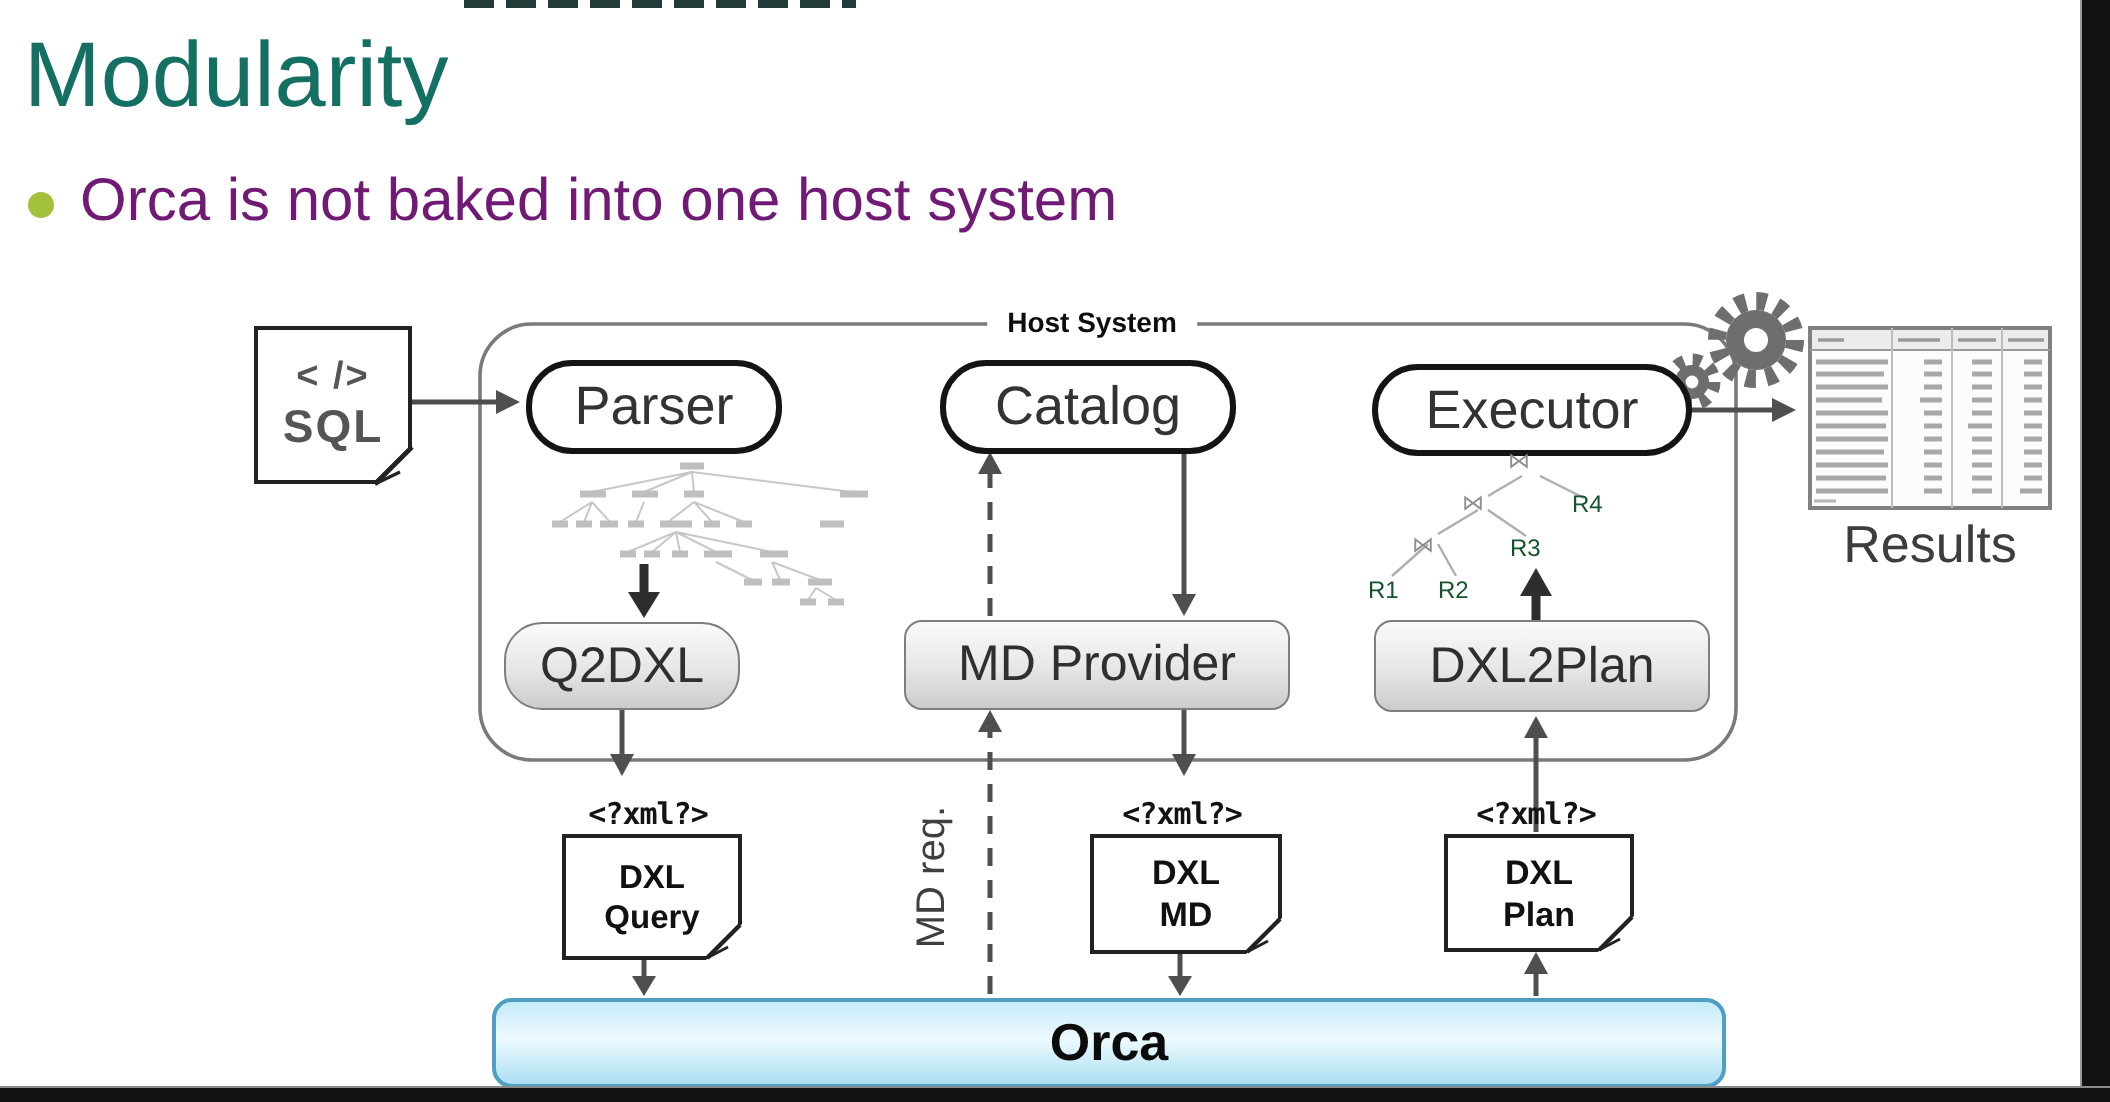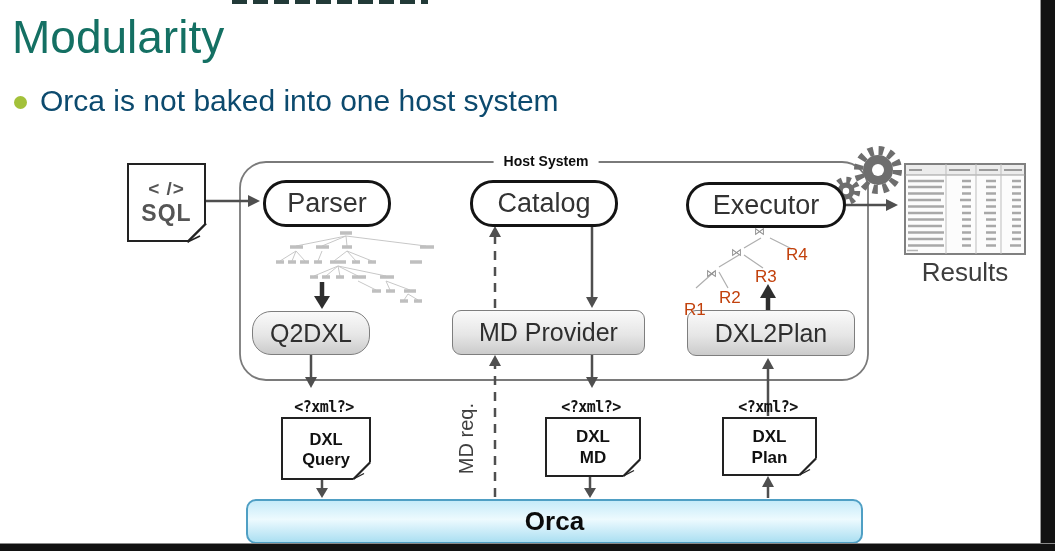--- a/index.html
+++ b/index.html
@@ -7,21 +7,21 @@
     position:relative;width:1055px;height:551px;overflow:hidden;
     background:#ffffff;font-family:"Liberation Sans",sans-serif;padding-left:35px;
   }
   .abs{position:absolute;}
   .frame-right{left:1040px;top:0;width:15px;height:551px;background:#121212;border-left:1px solid #9a9a9a;}
   .frame-bottom{left:0;top:543px;width:1055px;height:8px;background:#121212;border-top:1px solid #8a8a8a;}
   .clip-strip{left:232px;top:0;width:196px;height:4px;
     background:repeating-linear-gradient(90deg,#223a38 0 15px,rgba(0,0,0,0) 15px 21px);}
   .title{left:12px;top:10px;font-size:46px;color:#147063;letter-spacing:0;}
   .bullet-dot{left:14px;top:96px;width:13px;height:13px;border-radius:50%;background:#a3c13a;}
-  .bullet-text{left:40px;top:84px;font-size:30px;color:#0c4a6e;}
+  .bullet-text{left:40px;top:84px;font-size:30px;color:#701a75;}
   .comp-box{background:#ffffff;border:3.5px solid #141414;border-radius:23px;
     display:flex;align-items:center;justify-content:center;font-size:27px;color:#333;}
   .gray-box{background:linear-gradient(180deg,#fafafa 0%,#e6e6e6 55%,#cbcbcb 100%);
     border:1.6px solid #7e7e7e;border-radius:9px;
     display:flex;align-items:center;justify-content:center;font-size:25px;color:#2f2f2f;}
   .host-label{transform:translate(-50%,-55%);background:#ffffff;padding:0 10px;
     font-size:14px;font-weight:bold;color:#0d0d0d;white-space:nowrap;}
   .doc{background:#ffffff;border:2.2px solid #222;
     display:flex;flex-direction:column;align-items:center;justify-content:center;
     font-weight:bold;color:#111;text-align:center;}
@@ -33,21 +33,21 @@
   .sql-line1{font-size:19px;letter-spacing:1px;}
   .sql-line2{font-size:23px;letter-spacing:1px;}
   .md-req{display:flex;align-items:center;justify-content:center;}
   .md-req span{writing-mode:vertical-rl;transform:rotate(180deg);
     font-size:20px;color:#3f3f3f;white-space:nowrap;}
   .orca-bar{background:linear-gradient(180deg,#c6ebf9 0%,#edfafe 45%,#abdff2 100%);
     border:2px solid #4f9fc4;border-radius:10px;
     display:flex;align-items:center;justify-content:center;
     font-size:26px;font-weight:bold;color:#0b0b0b;}
   .results-label{text-align:center;font-size:26px;color:#3d3d3d;}
-  .tree-label{font-size:17px;color:#c2410c;line-height:1;}
+  .tree-label{font-size:12px;color:#14532d;line-height:1;}
   .join-glyph{font-size:11px;color:#8d8d8d;line-height:1;}
   svg{display:block;}
 </style>
 </head>
 <body>
 
 <div class="slide">
 
   <div class="abs clip-strip"></div>
 
@@ -194,18 +194,18 @@
 
   <div class="abs orca-bar" style="left:246px;top:499px;width:613px;height:41px;">
     <span>Orca</span>
   </div>
 
   <span class="abs join-glyph" style="left:754px;top:226px;">⋈</span>
   <span class="abs tree-label" style="left:786px;top:246px;">R4</span>
   <span class="abs join-glyph" style="left:731px;top:247px;">⋈</span>
   <span class="abs tree-label" style="left:755px;top:268px;">R3</span>
   <span class="abs join-glyph" style="left:706px;top:268px;">⋈</span>
-  <span class="abs tree-label" style="left:684px;top:289px;margin-top:12px;">R1</span>
+  <span class="abs tree-label" style="left:684px;top:289px;">R1</span>
   <span class="abs tree-label" style="left:719px;top:289px;">R2</span>
 
   <div class="abs frame-right"></div>
   <div class="abs frame-bottom"></div>
 </div>
 
 </body></html>

